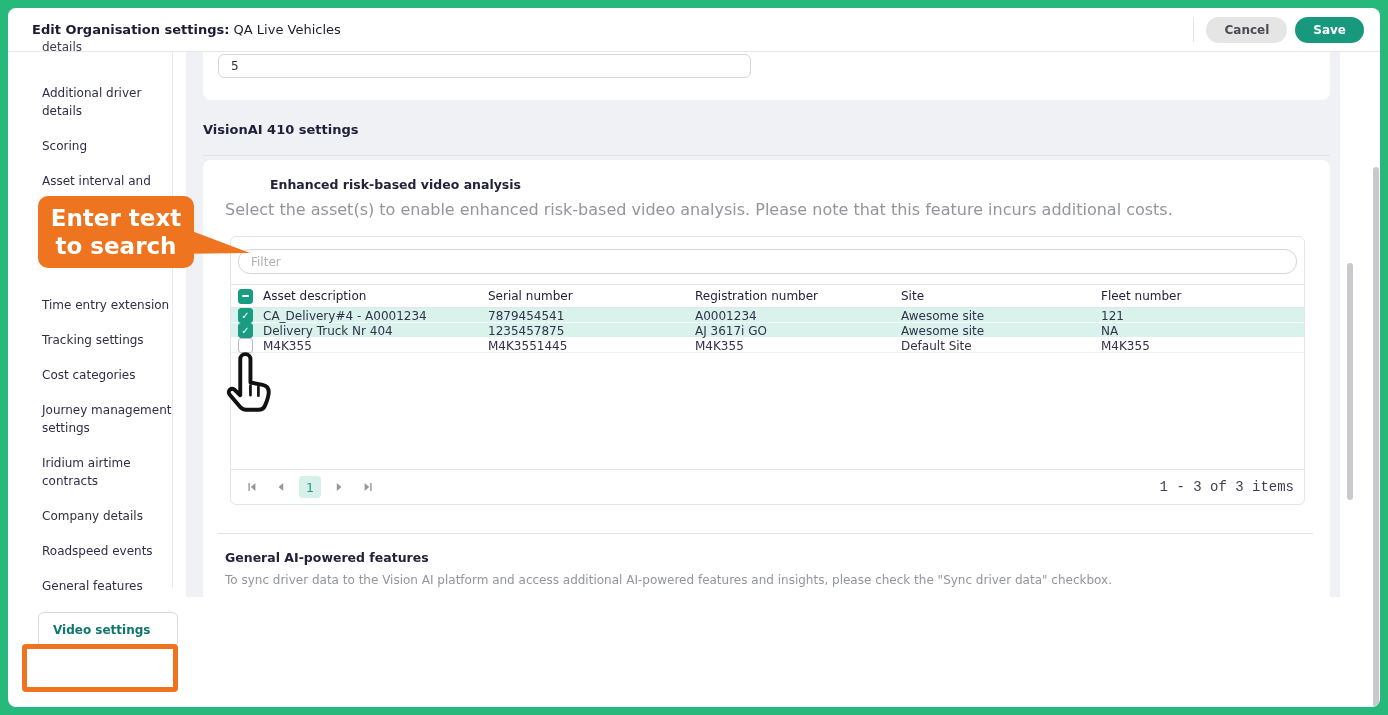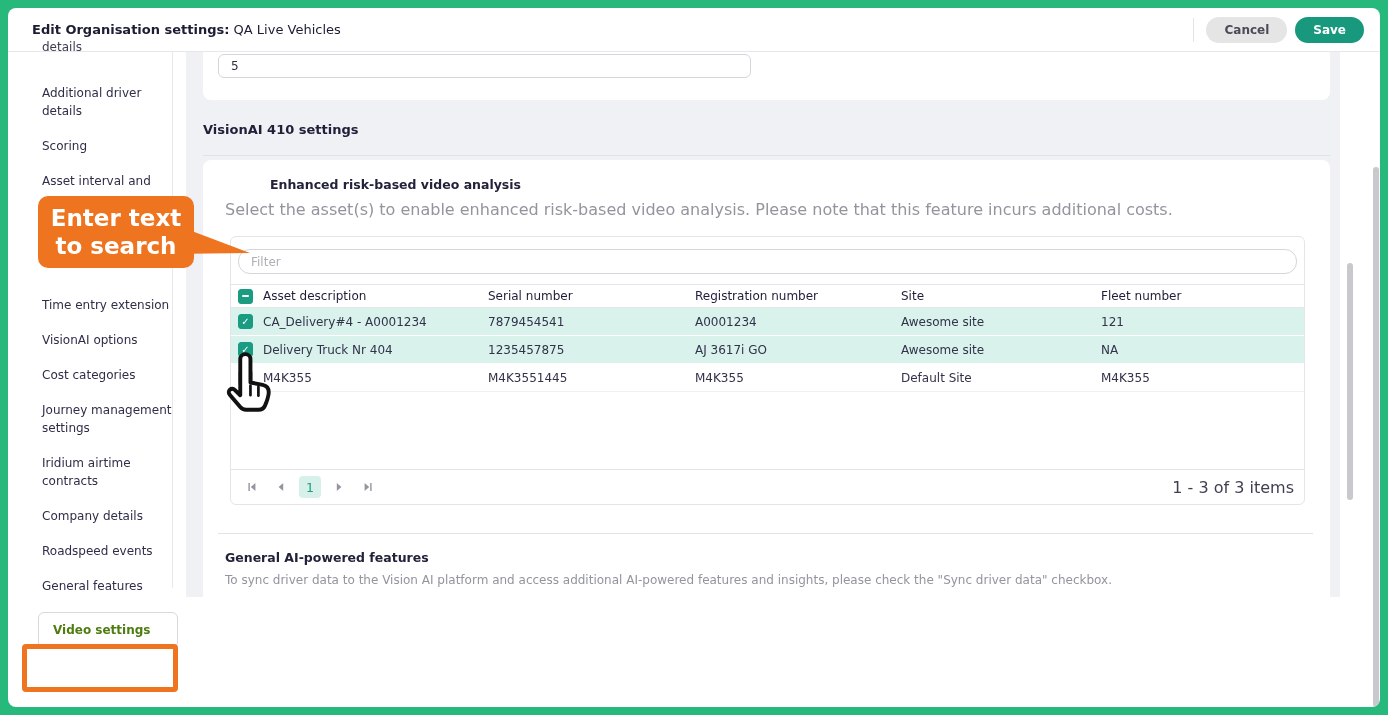--- a/index.html
+++ b/index.html
@@ -38,21 +38,21 @@
     padding-top:32px;box-sizing:border-box;z-index:1;
   }
   .snav-item{
     width:134px;font-size:12px;line-height:18px;color:#2e2e48;
     margin-bottom:17px;cursor:pointer;
   }
   .snav-gap{height:89px;}
   .snav-item.selected{
     width:140px;margin-left:-4px;margin-top:8px;margin-bottom:9px;
     box-sizing:border-box;border:1px solid #d8d8dd;border-radius:6px;
-    background:#ffffff;padding:8px 0 8px 14px;font-weight:bold;color:#4d7c0f;
+    background:#ffffff;padding:8px 0 8px 14px;font-weight:bold;color:#0f766e;
   }
   .snav-vdiv{
     position:absolute;left:164px;top:44px;width:1px;height:536px;background:#e8e8ec;
   }
   
   .content{
     position:absolute;left:178px;top:44px;width:1154px;height:545px;
     background:#f0f1f4;
   }
   .card1{
@@ -91,21 +91,21 @@
   }
   .filter-input::placeholder{color:#afb0b8;}
   .trow{
     display:grid;grid-template-columns:25px 225px 207px 206px 200px 1fr;
     align-items:center;padding-left:7px;box-sizing:border-box;
   }
   .thead{
     height:24px;border-top:1px solid #e4e5e9;border-bottom:1px solid #e4e5e9;
   }
   .thead .th{font-size:12px;font-weight:normal;color:#1e1e38;}
-  .tbody-row{height:28px;font-size:12px;color:#32324a;border-bottom:1px solid #eef0f3;}
+  .tbody-row{height:15px;font-size:12px;color:#32324a;border-bottom:1px solid #eef0f3;}
   .tbody-row.selected{background:#d9f2ec;border-bottom:1px solid #ffffff;}
   .cb{
     width:15px;height:15px;box-sizing:border-box;border:1px solid #b9bac2;border-radius:3px;
     background:#fff;display:flex;align-items:center;justify-content:center;cursor:pointer;
   }
   .cb.checked{background:#1a9c82;border-color:#1a9c82;}
   .cb.checked::after{content:"\2713";color:#fff;font-size:10px;font-weight:bold;line-height:1;}
   .cb.indeterminate{background:#1a9c82;border-color:#1a9c82;}
   .cb.indeterminate::after{content:"";width:7px;height:2px;background:#fff;border-radius:1px;}
   .grid-filler{flex:1;}
@@ -116,21 +116,21 @@
   .pager .nav{display:flex;align-items:center;gap:7px;}
   .pbtn{
     width:22px;height:22px;display:flex;align-items:center;justify-content:center;
     background:transparent;border:none;cursor:pointer;padding:0;
   }
   .pbtn svg{fill:#95959f;}
   .page-num{
     width:22px;height:22px;border-radius:4px;background:#d7f1ea;color:#1b9b80;
     font-size:12.5px;display:flex;align-items:center;justify-content:center;cursor:pointer;
   }
-  .pager .pinfo{margin-left:auto;font-size:16px;color:#3f3f52;}
+  .pager .pinfo{margin-left:auto;font-size:14px;color:#3f3f52;font-family:Liberation Mono, monospace;}
   .hdiv2{position:absolute;left:15px;top:373px;width:1095px;height:1px;background:#e2e3e7;}
   .card2 .h3b{
     position:absolute;left:22px;top:390px;font-size:12.5px;font-weight:bold;color:#22223a;
   }
   .card2 .descb{
     position:absolute;left:22px;top:413px;font-size:12px;color:#93949e;
   }
   
   .sbar{position:absolute;width:6px;border-radius:3px;background:#c9c9cd;}
   .sbar.inner{left:1339px;top:255px;height:237px;}
@@ -169,21 +169,21 @@
     <div>
 
     <div class="snav-item">Additional driver details</div>
         <div class="snav-item">Scoring</div>
         <div class="snav-item">Asset interval and</div>
       </div>
     <div class="snav-gap"></div>
     <div>
 
     <div class="snav-item">Time entry extension</div>
-        <div class="snav-item">VisionAI options</div>
+        <div class="snav-item">Tracking settings</div>
         <div class="snav-item">Cost categories</div>
         <div class="snav-item">Journey management settings</div>
         <div class="snav-item">Iridium airtime contracts</div>
         <div class="snav-item">Company details</div>
         <div class="snav-item">Roadspeed events</div>
         <div class="snav-item">General features</div>
       </div>
     <div class="snav-item selected">Video settings</div>
 
   </div>

